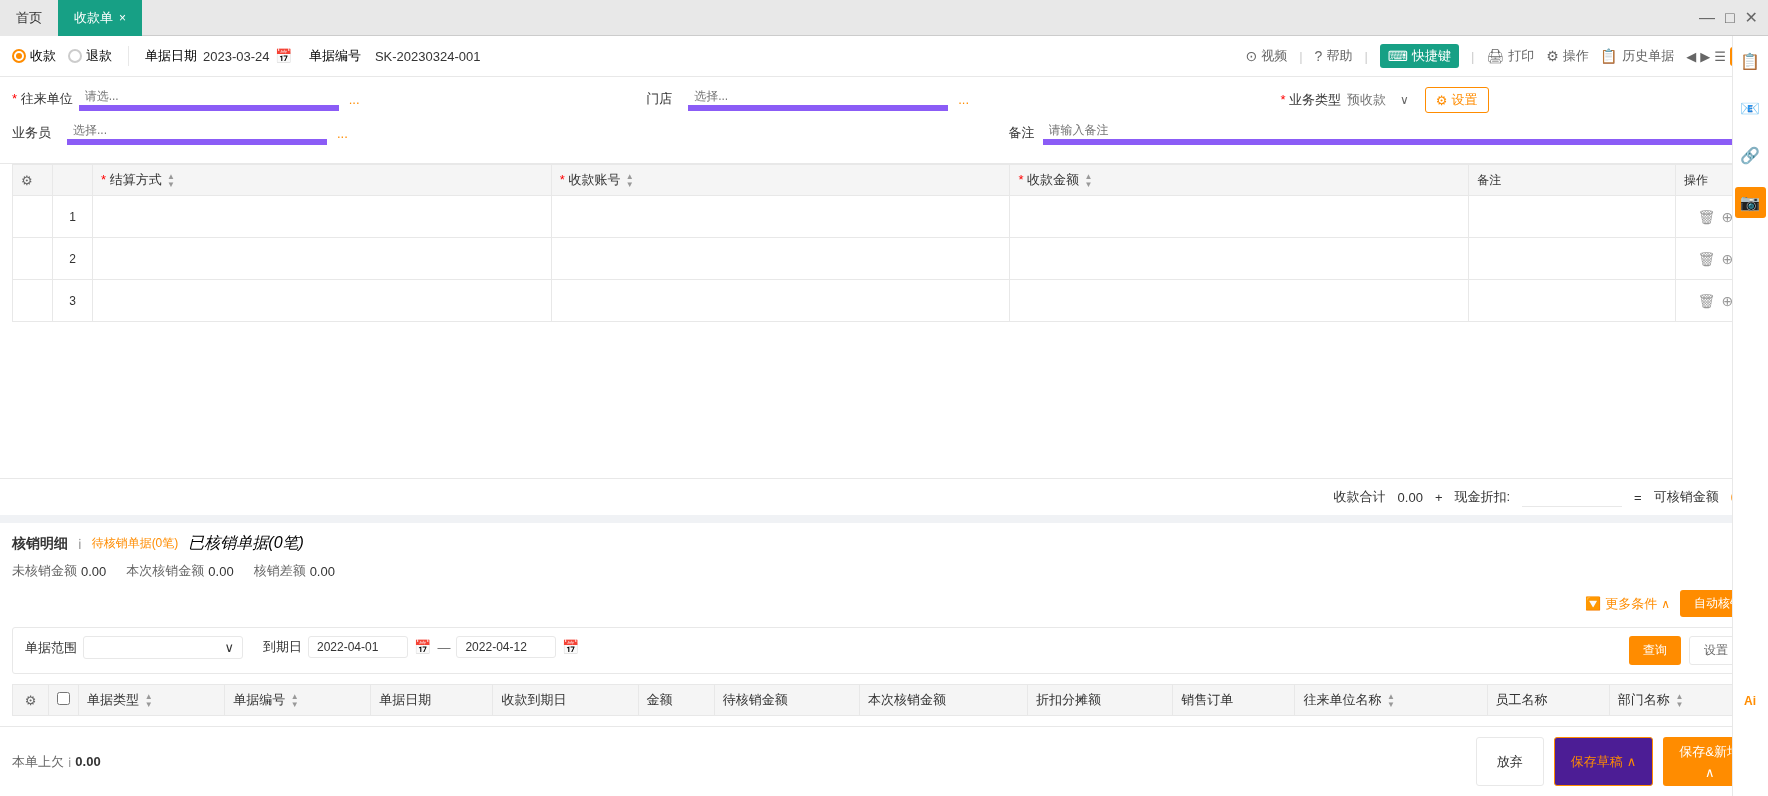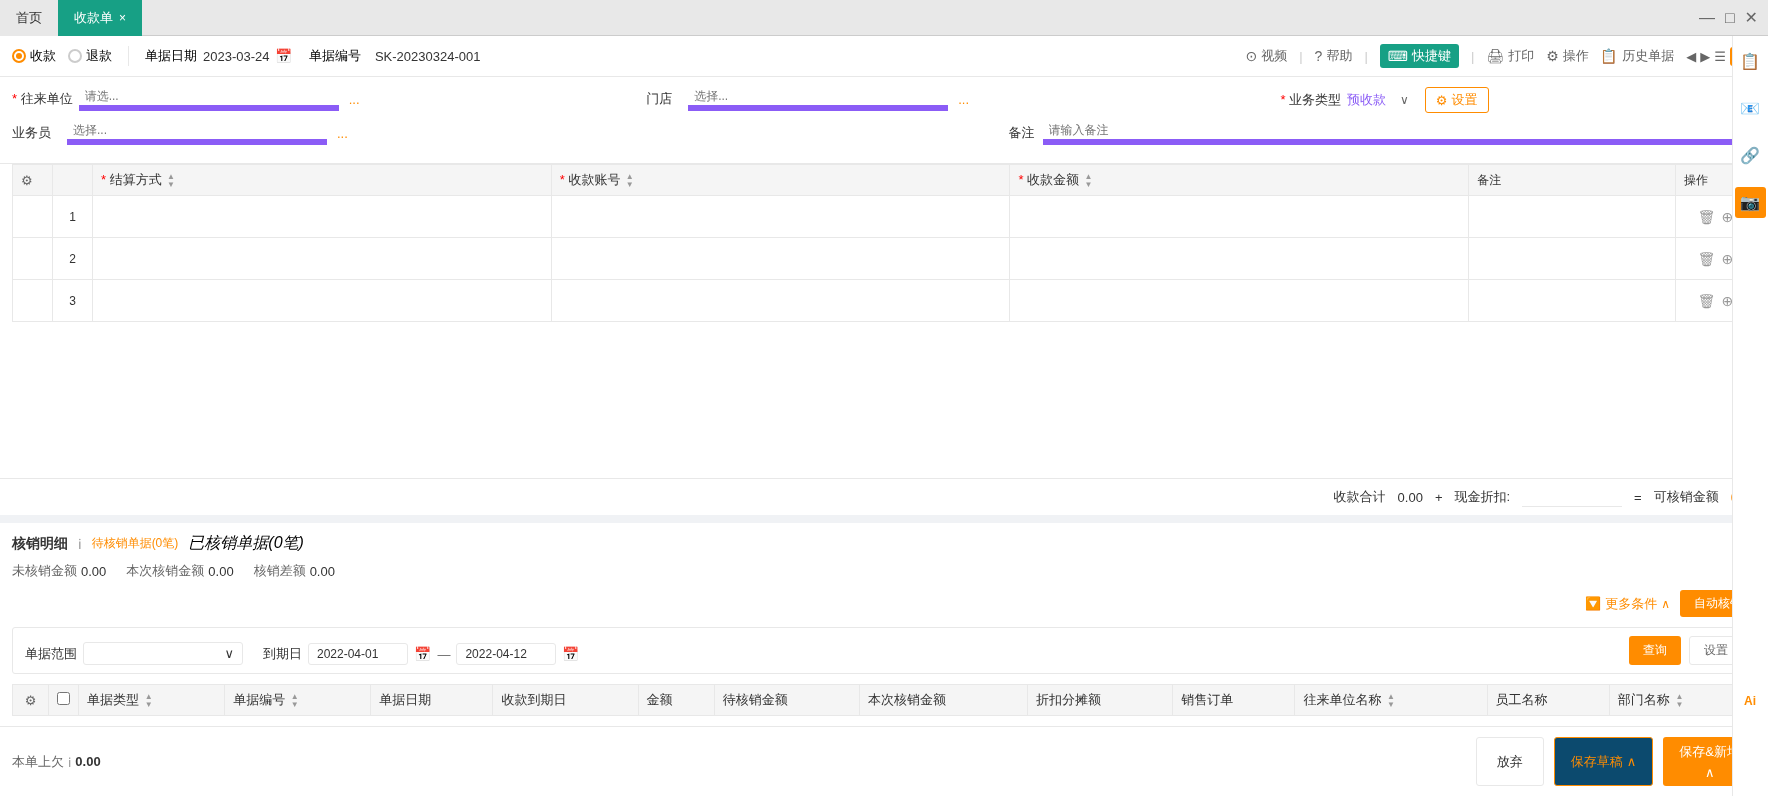--- a/index.html
+++ b/index.html
@@ -33,21 +33,21 @@
     .toolbar-btn .icon { font-size: 14px; }
     
     
     .form-area { padding: 10px 12px; background: #fff; border-bottom: 1px solid #e8e8e8; }
     .form-row { display: flex; align-items: flex-start; gap: 0; margin-bottom: 8px; }
     .form-field { display: flex; align-items: center; flex: 1; }
     .field-label { color: #333; white-space: nowrap; min-width: fit-content; }
     .field-label.required::before { content: '* '; color: #ff0000; }
     .field-input { flex: 1; border: none; border-bottom: 6px solid #8b5cf6; padding: 2px 6px; color: #a16207; outline: none; font-size: 12px; margin: 0 6px; }
     .field-dots { color: #ff8c00; cursor: pointer; margin-left: 4px; margin-right: 20px; }
-    .field-select-val { color: #8b5cf6; font-size: 13px; margin: 0 6px; }
+    .field-select-val { color: #737373; font-size: 13px; margin: 0 6px; }
     .dropdown-arrow { color: #666; cursor: pointer; font-size: 12px; }
     .settings-btn { border: 1px solid #ff8c00; color: #ff8c00; padding: 3px 10px; border-radius: 3px; cursor: pointer; font-size: 12px; display: flex; align-items: center; gap: 4px; background: #fff; }
     
     
     .table-section { flex: 1; padding: 0 12px 10px; }
     .data-table { width: 100%; border-collapse: collapse; border: 1px solid #e8e8e8; }
     .data-table th { background: #f5f5f5; border: 1px solid #e8e8e8; padding: 6px 8px; text-align: left; font-weight: normal; color: #333; font-size: 12px; }
     .data-table td { border: 1px solid #e8e8e8; padding: 6px 8px; height: 42px; color: #333; font-size: 12px; }
     .th-required::before { content: '* '; color: #ff0000; }
     .col-num { width: 40px; text-align: center; }
@@ -74,21 +74,21 @@
     .tab-link-count { font-size: 16px; font-style: italic; }
     
     .verify-stats { display: flex; align-items: flex-start; gap: 20px; margin-bottom: 10px; font-size: 12px; color: #666; }
     .verify-stat { display: flex; align-items: center; gap: 4px; }
     .verify-stat-val { color: #333; }
     
     .verify-toolbar { display: flex; align-items: center; justify-content: flex-end; gap: 10px; margin-bottom: 10px; }
     .more-conditions { display: flex; align-items: center; gap: 4px; color: #ff8c00; cursor: pointer; font-size: 12px; }
     .auto-verify-btn { background: #ff8c00; color: #fff; border: none; padding: 5px 14px; border-radius: 3px; cursor: pointer; font-size: 12px; }
     
-    .filter-row { display: flex; align-items: flex-end; gap: 20px; padding: 8px 12px; border: 1px solid #e8e8e8; border-radius: 3px; margin-bottom: 10px; background: #fff; }
+    .filter-row { display: flex; align-items: flex-start; gap: 20px; padding: 8px 12px; border: 1px solid #e8e8e8; border-radius: 3px; margin-bottom: 10px; background: #fff; }
     .filter-field { display: flex; align-items: center; gap: 6px; font-size: 12px; }
     .filter-label { color: #333; }
     .filter-select { border: 1px solid #e8e8e8; padding: 3px 8px; border-radius: 3px; color: #333; min-width: 160px; cursor: pointer; display: flex; align-items: center; justify-content: space-between; }
     .filter-date-input { border: 1px solid #e8e8e8; padding: 3px 8px; border-radius: 3px; color: #333; font-size: 12px; width: 100px; }
     .filter-date-sep { color: #666; }
     .filter-calendar { color: #ff8c00; cursor: pointer; font-size: 14px; }
     .filter-right { margin-left: auto; display: flex; gap: 8px; }
     .query-btn { background: #ff8c00; color: #fff; border: none; padding: 5px 14px; border-radius: 3px; cursor: pointer; font-size: 12px; }
     .settings-btn2 { background: #fff; color: #666; border: 1px solid #e8e8e8; padding: 5px 14px; border-radius: 3px; cursor: pointer; font-size: 12px; }
     
@@ -96,21 +96,21 @@
     .bottom-table { width: 100%; border-collapse: collapse; border: 1px solid #e8e8e8; font-size: 12px; }
     .bottom-table th { background: #f5f5f5; border: 1px solid #e8e8e8; padding: 6px 8px; text-align: left; font-weight: normal; color: #333; }
     
     
     .footer { display: flex; align-items: center; padding: 10px 12px; background: #fff; border-top: 1px solid #e8e8e8; gap: 16px; position: sticky; bottom: 0; }
     .footer-left { display: flex; align-items: center; gap: 4px; font-size: 12px; color: #666; }
     .footer-info-icon { color: #999; cursor: pointer; }
     .footer-val { color: #333; font-weight: bold; }
     .footer-right { margin-left: auto; display: flex; gap: 10px; }
     .discard-btn { background: #fff; color: #333; border: 1px solid #e8e8e8; padding: 6px 20px; border-radius: 3px; cursor: pointer; font-size: 13px; }
-    .draft-btn { background: #0c4a6e; color: #ff8c00; border: 1px solid #ff8c00; padding: 6px 16px; border-radius: 3px; cursor: pointer; font-size: 13px; display: flex; align-items: center; gap: 4px; }
+    .draft-btn { background: #4c1d95; color: #ff8c00; border: 1px solid #ff8c00; padding: 6px 16px; border-radius: 3px; cursor: pointer; font-size: 13px; display: flex; align-items: center; gap: 4px; }
     .save-new-btn { background: #ff8c00; color: #fff; border: none; padding: 6px 16px; border-radius: 3px; cursor: pointer; font-size: 13px; display: flex; align-items: center; gap: 4px; flex-direction: column; }
     
     
     .right-sidebar { position: fixed; right: 0; top: 36px; width: 36px; background: #fff; border-left: 1px solid #e8e8e8; display: flex; flex-direction: column; align-items: center; padding: 10px 0; gap: 16px; height: calc(796px - 36px); z-index: 100; }
     .sidebar-icon { color: #666; cursor: pointer; font-size: 16px; padding: 6px; }
     .sidebar-icon-active { color: #fff; background: #ff8c00; border-radius: 3px; cursor: pointer; font-size: 16px; padding: 6px; }
     
     
     ::-webkit-scrollbar { width: 6px; height: 6px; }
     ::-webkit-scrollbar-track { background: #f0f0f0; }

